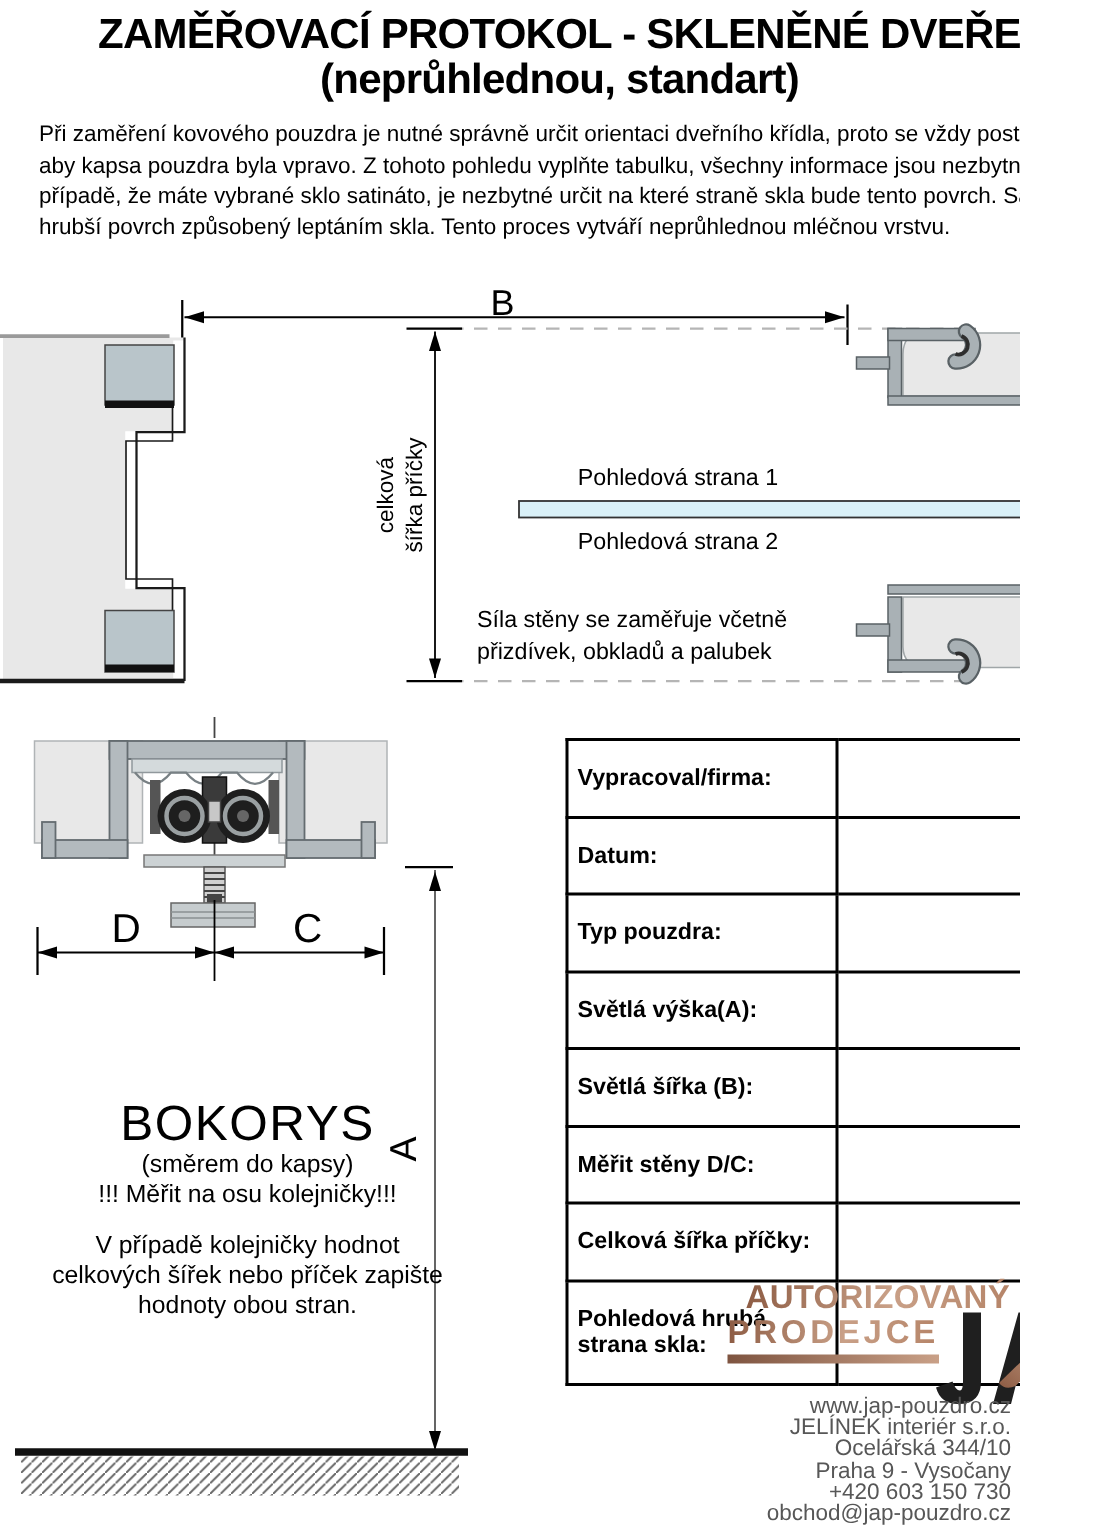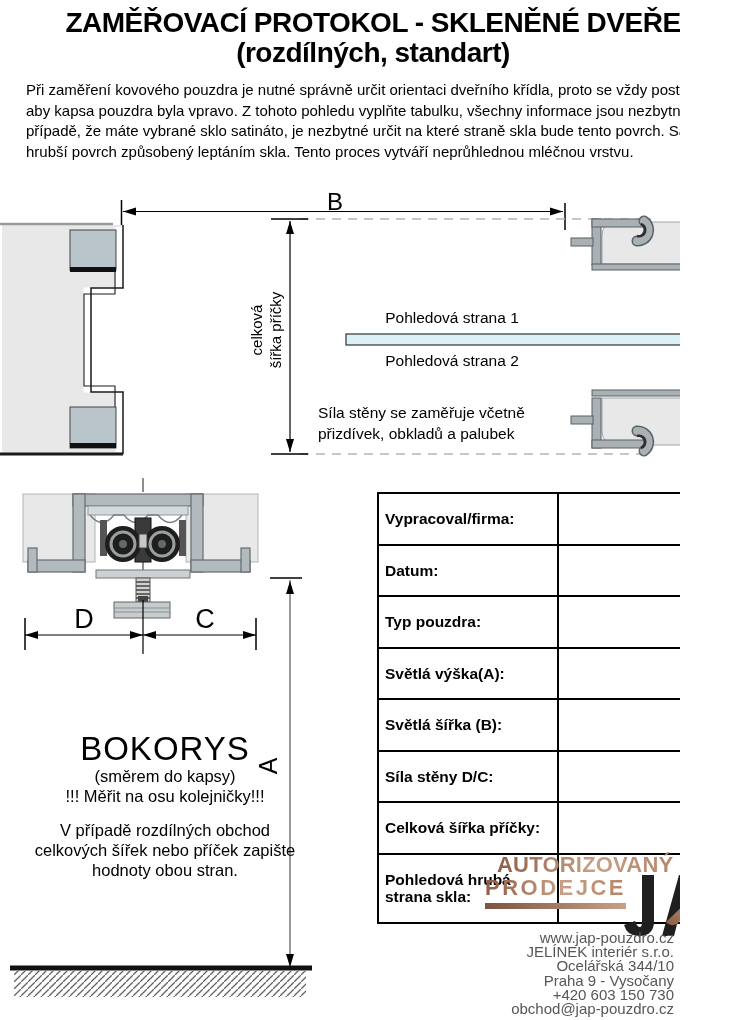--- a/index.html
+++ b/index.html
@@ -36,21 +36,21 @@
   #contact{top:931px;right:6px;width:240px;text-align:right;font-size:15px;
            line-height:14.2px;color:#575757;}
 </style>
 </head>
 <body>
 
 <div id="page">
 
   <div id="title" class="abs">
     <div>ZAMĚŘOVACÍ PROTOKOL - SKLENĚNÉ DVEŘE</div>
-    <div>(rozdílných, standart)</div>
+    <div>(neprůhlednou, standart)</div>
   </div>
 
   <div id="intro" class="abs">Při zaměření kovového pouzdra je nutné správně určit orientaci dveřního křídla, proto se vždy postavte, tak aby kapsa pouzdra byla vpravo. Z tohoto pohledu vyplňte tabulku, všechny informace jsou nezbytné. V případě, že máte vybrané sklo satináto, je nezbytné určit na které straně skla bude tento povrch. Satináto = hrubší povrch způsobený leptáním skla. Tento proces vytváří neprůhlednou mléčnou vrstvu.</div>
 
   <svg class="abs" style="top:190px;left:0;" width="746" height="280" viewBox="0 0 746 280">
     <defs>
       <linearGradient id="none"></linearGradient>
     </defs>
 
     <line x1="121.5" y1="10" x2="121.5" y2="37" stroke="#000" stroke-width="1.5"></line>
@@ -198,40 +198,40 @@
         </tr>
     <tr>
           <td class="lbl">Světlá výška(A):</td>
           <td class="val"></td>
         </tr>
     <tr>
           <td class="lbl">Světlá šířka (B):</td>
           <td class="val"></td>
         </tr>
     <tr>
-          <td class="lbl">Síla stěny D/C:</td>
+          <td class="lbl">Měřit stěny D/C:</td>
           <td class="val"></td>
         </tr>
     <tr>
           <td class="lbl">Celková šířka příčky:</td>
           <td class="val"></td>
         </tr>
     <tr>
           <td class="lbl">Pohledová hrubá strana skla:</td>
           <td class="val"></td>
         </tr>
   </tbody>
     </table>
 
   <div id="bokorys-text" class="abs">
     <div id="bokorys-heading">BOKORYS</div>
     <div class="bok-sub">(směrem do kapsy)</div>
     <div class="bok-sub">!!! Měřit na osu kolejničky!!!</div>
     <div id="bokorys-note">
-      <div>V případě rozdílných obchod</div>
+      <div>V případě kolejničky hodnot</div>
       <div>celkových šířek nebo příček zapište</div>
       <div>hodnoty obou stran.</div>
     </div>
   </div>
 
   <div id="auth1" class="abs copper-text">AUTORIZOVANÝ</div>
   <div id="auth2" class="abs copper-text">PRODEJCE</div>
   <div id="copper-bar" class="abs"></div>
 
   <svg class="abs" style="top:874px;left:624px;" width="122" height="64" viewBox="0 0 122 64">

